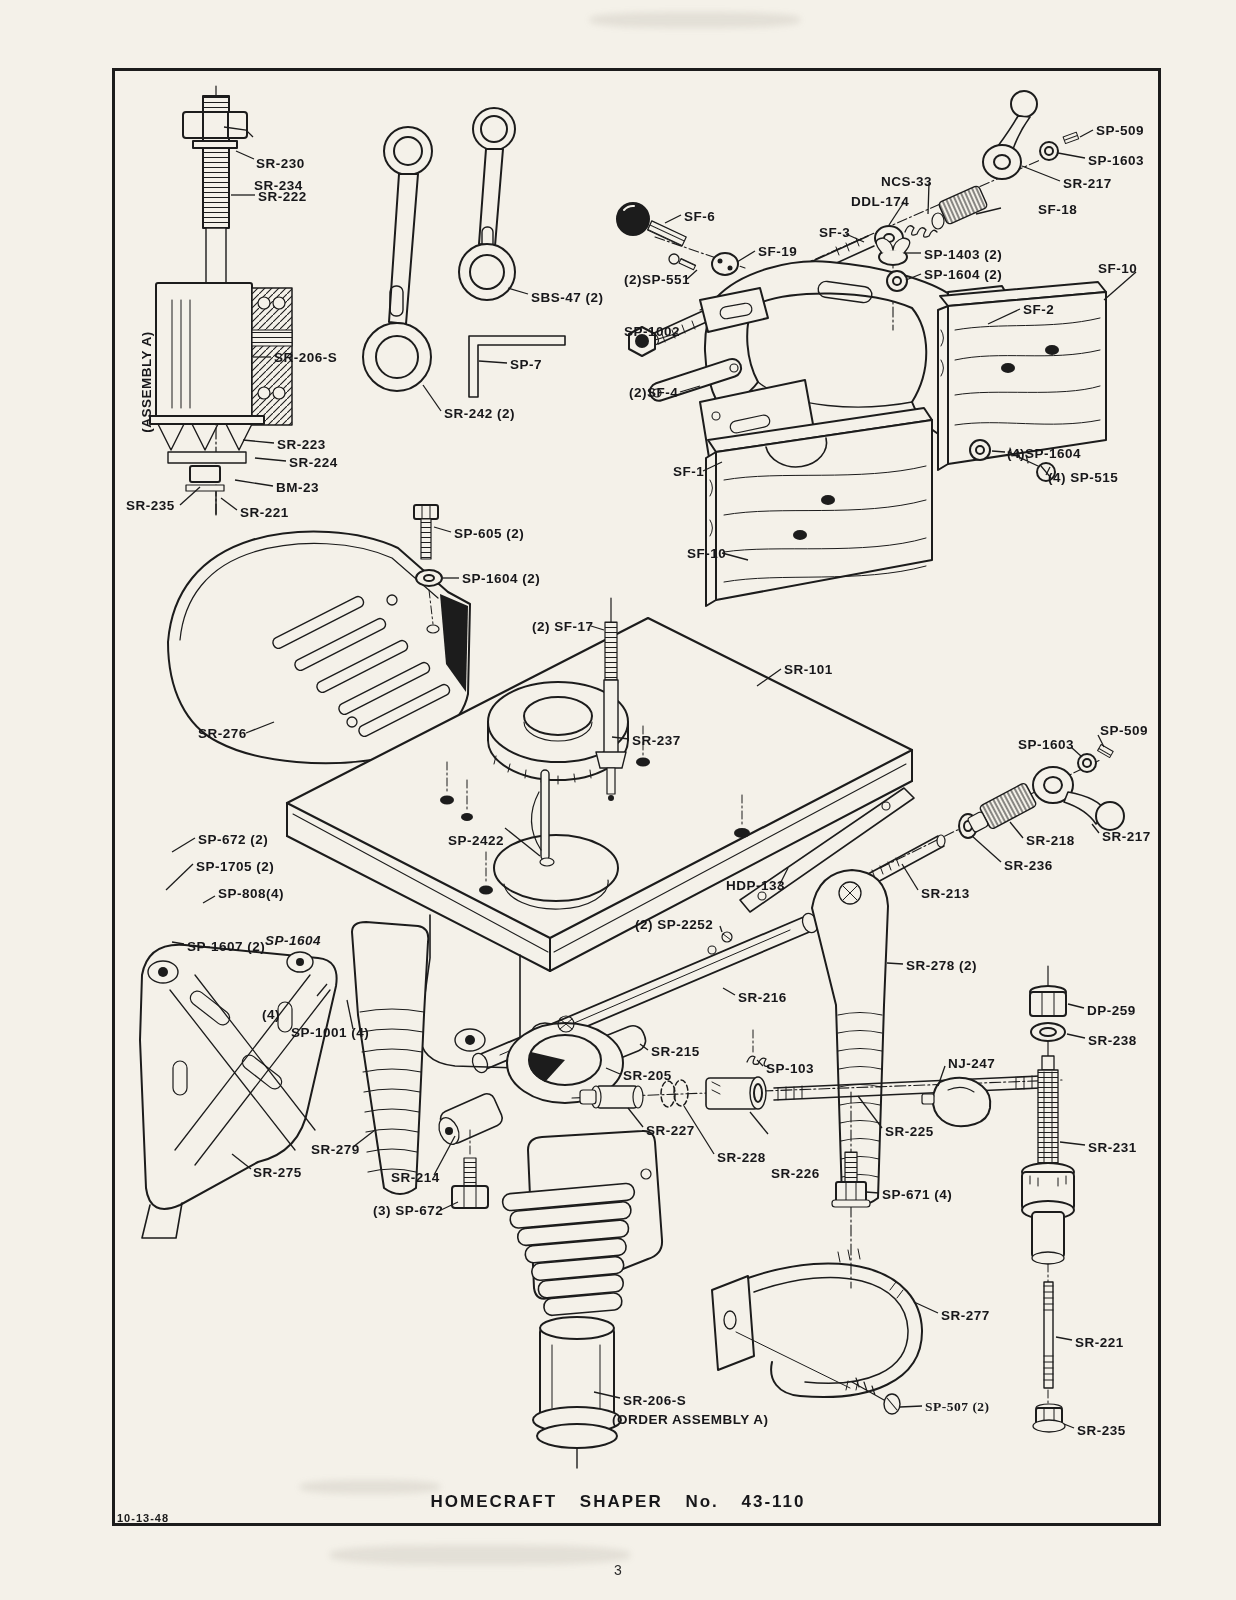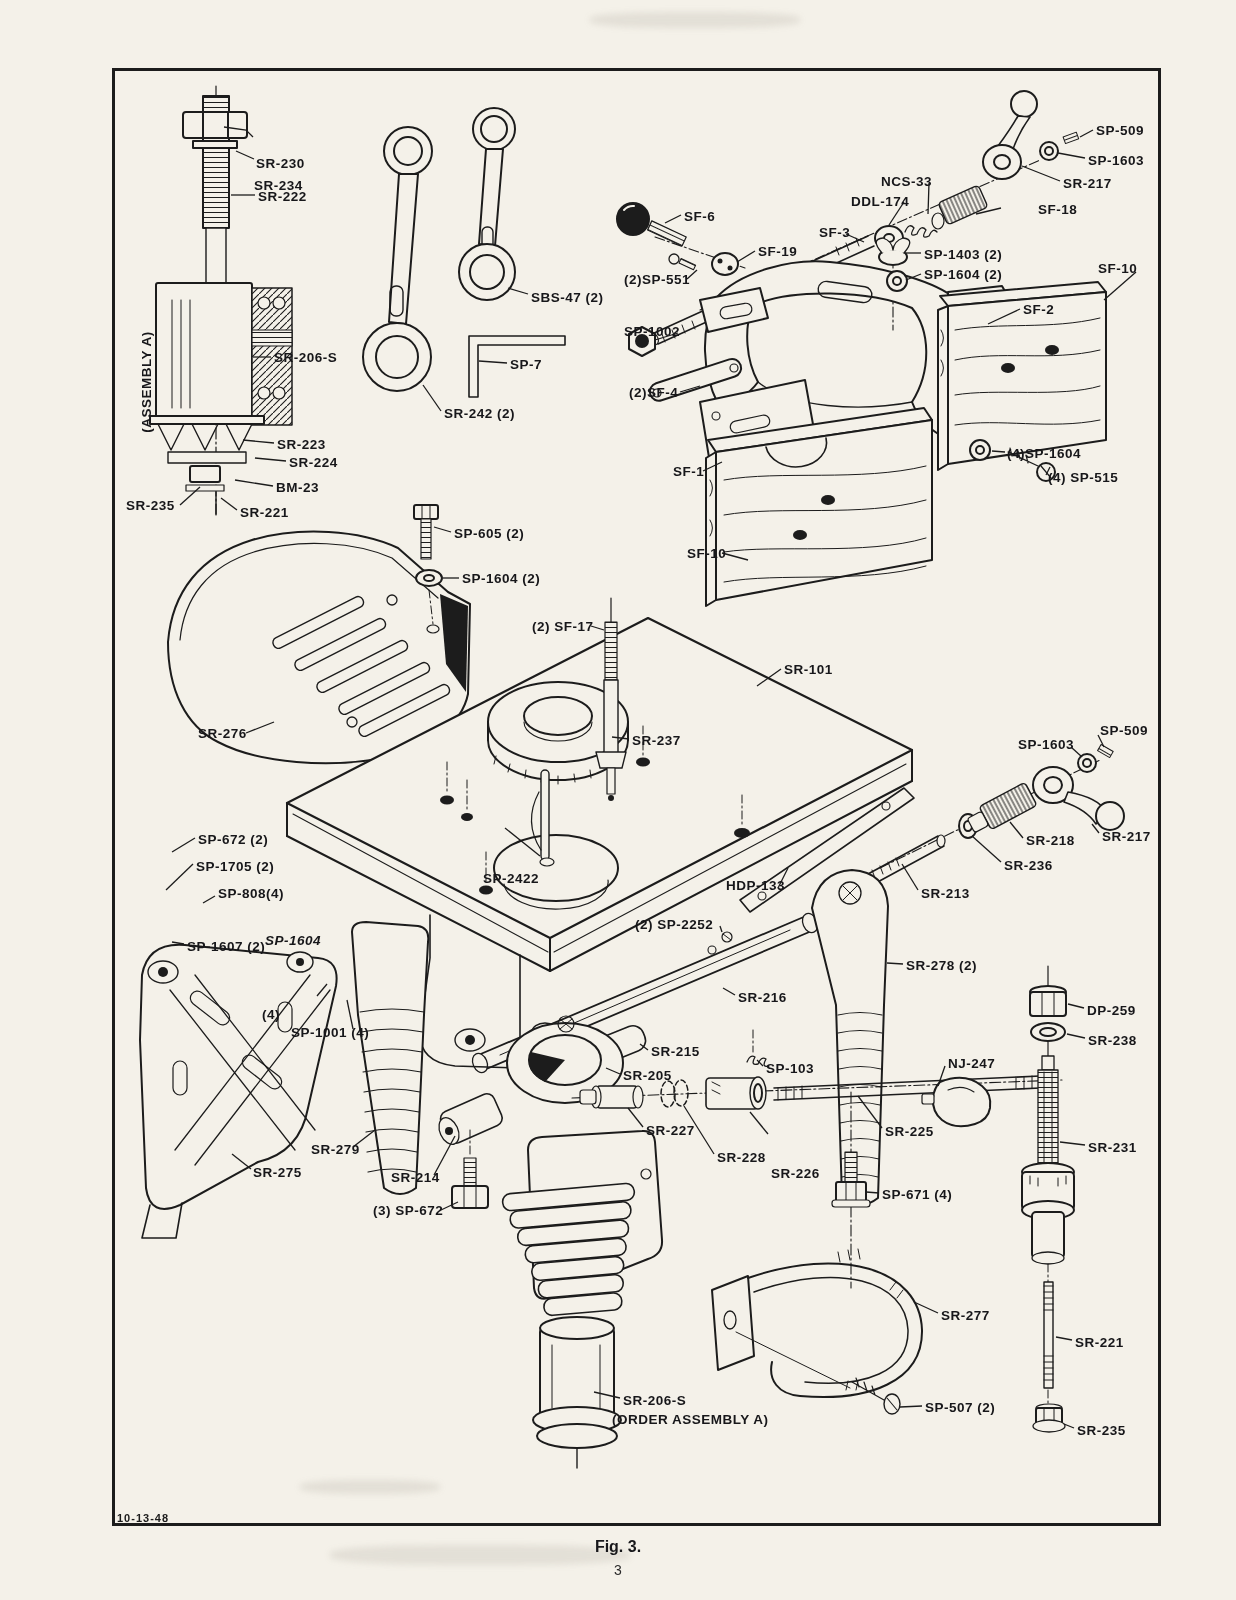--- a/index.html
+++ b/index.html
@@ -577,21 +577,21 @@
       <div class="lbl" style="left: 673px; top: 471px;">SF-1</div>
       <div class="lbl" style="left: 1007px; top: 453px;">(4)SP-1604</div>
       <div class="lbl" style="left: 1048px; top: 477px;">(4) SP-515</div>
       <div class="lbl" style="left: 687px; top: 553px;">SF-10</div>
       <div class="lbl" style="left: 454px; top: 533px;">SP-605 (2)</div>
       <div class="lbl" style="left: 462px; top: 578px;">SP-1604 (2)</div>
       <div class="lbl" style="left: 532px; top: 626px;">(2) SF-17</div>
       <div class="lbl" style="left: 784px; top: 669px;">SR-101</div>
       <div class="lbl" style="left: 198px; top: 733px;">SR-276</div>
       <div class="lbl" style="left: 632px; top: 740px;">SR-237</div>
-      <div class="lbl" style="left: 448px; top: 878px; margin-left: 35px;">SP-2422</div>
+      <div class="lbl" style="left: 448px; top: 840px;">SP-2422</div>
       <div class="lbl" style="left: 1018px; top: 744px;">SP-1603</div>
       <div class="lbl" style="left: 1100px; top: 730px;">SP-509</div>
       <div class="lbl" style="left: 1026px; top: 840px;">SR-218</div>
       <div class="lbl" style="left: 1102px; top: 836px;">SR-217</div>
       <div class="lbl" style="left: 1004px; top: 865px;">SR-236</div>
       <div class="lbl" style="left: 921px; top: 893px;">SR-213</div>
       <div class="lbl" style="left: 726px; top: 885px;">HDP-133</div>
       <div class="lbl" style="left: 635px; top: 924px;">(2) SP-2252</div>
       <div class="lbl" style="left: 906px; top: 965px;">SR-278 (2)</div>
       <div class="lbl" style="left: 738px; top: 997px;">SR-216</div>
@@ -615,20 +615,20 @@
       <div class="lbl" style="left: 196px; top: 866px;">SP-1705 (2)</div>
       <div class="lbl" style="left: 218px; top: 893px;">SP-808(4)</div>
       <div class="lbl" style="left: 187px; top: 946px;">SP-1607 (2)</div>
       <div class="lbl" style="left: 265px; top: 940px; font-style: italic;">SP-1604</div>
       <div class="lbl" style="left: 262px; top: 1014px;">(4)</div>
       <div class="lbl" style="left: 291px; top: 1032px;">SP-1001 (4)</div>
       <div class="lbl" style="left: 941px; top: 1315px; text-align: right;">SR-277</div>
       <div class="lbl" style="left: 1075px; top: 1342px;">SR-221</div>
       <div class="lbl" style="left: 623px; top: 1400px;">SR-206-S</div>
       <div class="lbl" style="left: 612px; top: 1419px;">(ORDER ASSEMBLY A)</div>
-      <div class="lbl" style="left: 925px; top: 1407px;">SP-507 (2)</div>
+      <div class="lbl" style="left: 925px; top: 1407px; font-family: Liberation Serif, serif;">SP-507 (2)</div>
       <div class="lbl" style="left: 1077px; top: 1430px;">SR-235</div>
     </div>
 
+  <div id="title-line">HOMECRAFT SHAPER No. 43-110</div>
   <div id="date-stamp">10-13-48</div>
-  <div id="fig-line">Fig. 3.</div>
   <div id="page-num">3</div>
 </div>
 
 </body></html>

